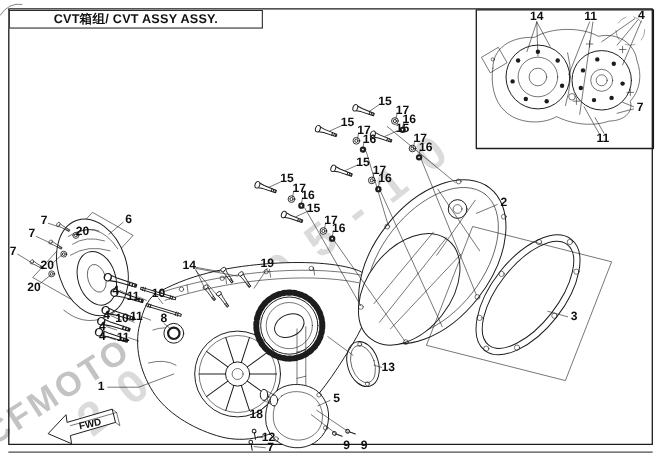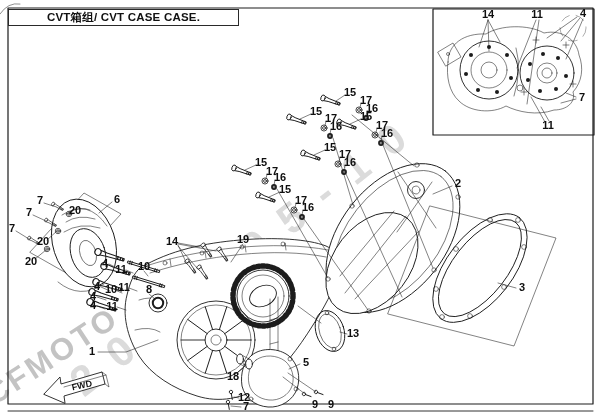--- a/index.html
+++ b/index.html
@@ -22,21 +22,21 @@
   #scene .wm-brand{font-size:31px;fill:#b5b5b5;opacity:.8;letter-spacing:3px;}
   #scene .wm-date{font-size:42px;fill:#cfcfcf;opacity:.75;letter-spacing:22px;}
   #scene .fwd-label{font:bold 9px "Liberation Sans",sans-serif;fill:#111;stroke:none;
         text-anchor:middle;dominant-baseline:middle;}
 </style>
 </head>
 <body>
 
 <div class="page">
 
-  <div class="title-box">CVT箱组/ CVT CASE CASE.</div>
+  <div class="title-box">CVT箱组/ CVT ASSY ASSY.</div>
 
   <svg id="scene" width="600" height="418" viewBox="0 0 600 418">
 
     <defs>
       <g id="def-bolt">
         <ellipse class="wh" cx="0" cy="0" rx="2.1" ry="3.1"></ellipse>
         <path d="M1.8,-2.2 L6,-1.5 L18,-1.1 L18,1.1 L6,1.5 L1.8,2.2"></path>
         <line x1="13.8" y1="-1.3" x2="13.8" y2="1.3"></line>
         <line x1="15.6" y1="-1.2" x2="15.6" y2="1.2"></line>
         <line x1="17.2" y1="-1.1" x2="17.2" y2="1.1"></line>

